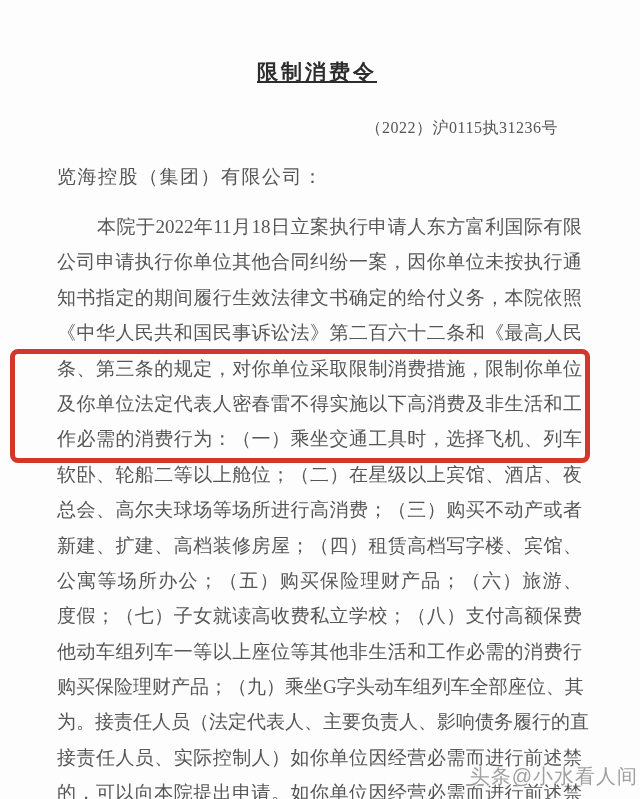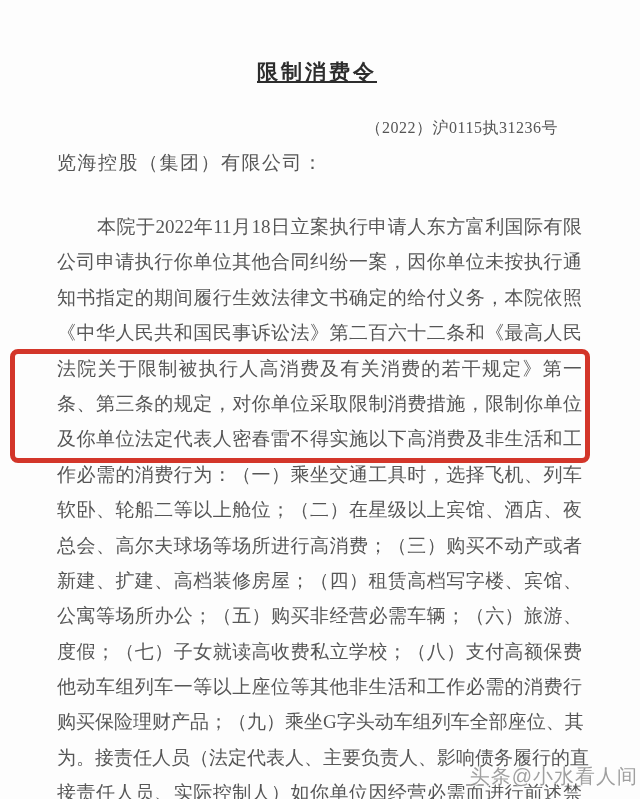--- a/index.html
+++ b/index.html
@@ -35,21 +35,21 @@
   .case-number {
     position: absolute;
     top: 118px; left: 57px; width: 501px;
     text-align: right;
     font-size: 16px;
     letter-spacing: 0.5px;
     color: #555555;
   }
   .addressee {
     position: absolute;
-    top: 150px; left: 57px;
+    top: 164px; left: 57px;
     font-size: 19px;
     letter-spacing: 1.5px;
     color: #555555;
   }
   .body-text {
     position: absolute;
     top: 181px; left: 57px; width: 525px;
     font-size: 19px;
     color: #565656;
   }
@@ -94,28 +94,27 @@
 
   <div class="case-number">（2022）沪0115执31236号</div>
 
   <div class="addressee">览海控股（集团）有限公司：</div>
 
   <div class="body-text">
     <div class="line indent">本院于2022年11月18日立案执行申请人东方富利国际有限</div>
     <div class="line">公司申请执行你单位其他合同纠纷一案，因你单位未按执行通</div>
     <div class="line">知书指定的期间履行生效法律文书确定的给付义务，本院依照</div>
     <div class="line">《中华人民共和国民事诉讼法》第二百六十二条和《最高人民</div>
-    <div class="line">法院关于限制被执行人高消费及有关消费的若干规定》第一</div>
     <div class="line">条、第三条的规定，对你单位采取限制消费措施，限制你单位</div>
     <div class="line">及你单位法定代表人密春雷不得实施以下高消费及非生活和工</div>
     <div class="line">作必需的消费行为：（一）乘坐交通工具时，选择飞机、列车</div>
     <div class="line">软卧、轮船二等以上舱位；（二）在星级以上宾馆、酒店、夜</div>
     <div class="line">总会、高尔夫球场等场所进行高消费；（三）购买不动产或者</div>
     <div class="line">新建、扩建、高档装修房屋；（四）租赁高档写字楼、宾馆、</div>
-    <div class="line">公寓等场所办公；（五）购买非经营必需车辆；（六）旅游、</div>
+    <div class="line">公寓等场所办公；（五）购买保险理财产品；（六）旅游、</div>
     <div class="line">度假；（七）子女就读高收费私立学校；（八）支付高额保费</div>
     <div class="line">他动车组列车一等以上座位等其他非生活和工作必需的消费行</div>
     <div class="line">购买保险理财产品；（九）乘坐G字头动车组列车全部座位、其</div>
     <div class="line">为。接责任人员（法定代表人、主要负责人、影响债务履行的直</div>
     <div class="line">接责任人员、实际控制人）如你单位因经营必需而进行前述禁</div>
     <div class="line">的，可以向本院提出申请。如你单位因经营必需而进行前述禁</div>
   </div>
 
   <div class="highlight-box"></div>
 

